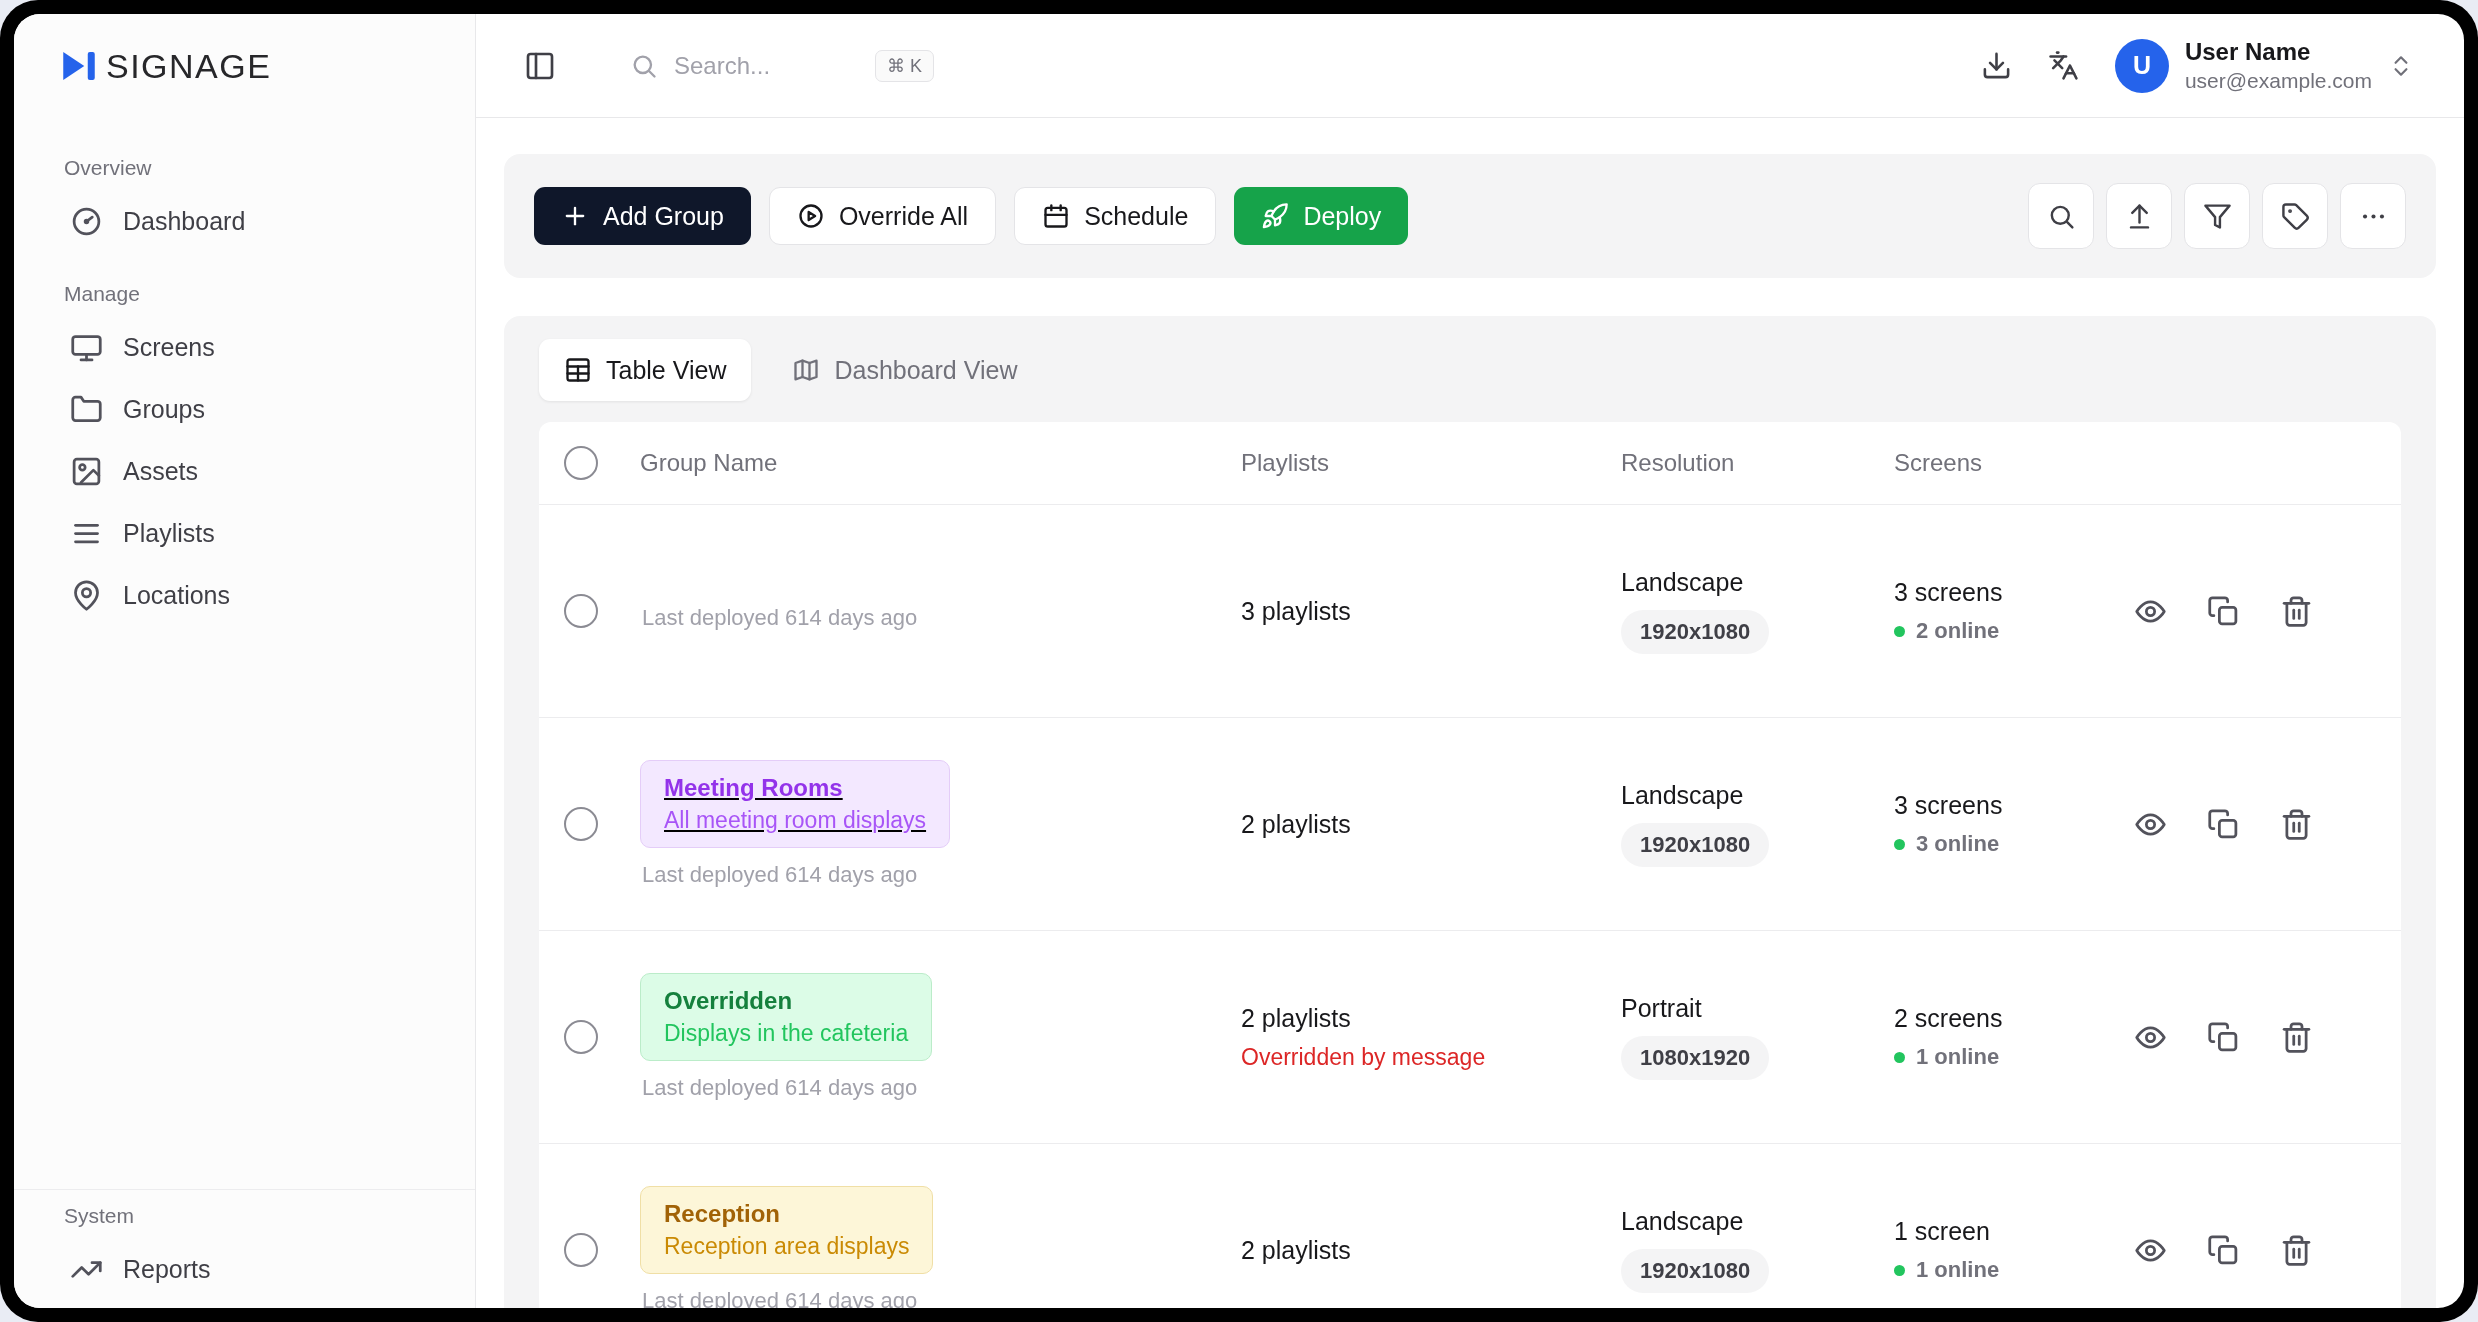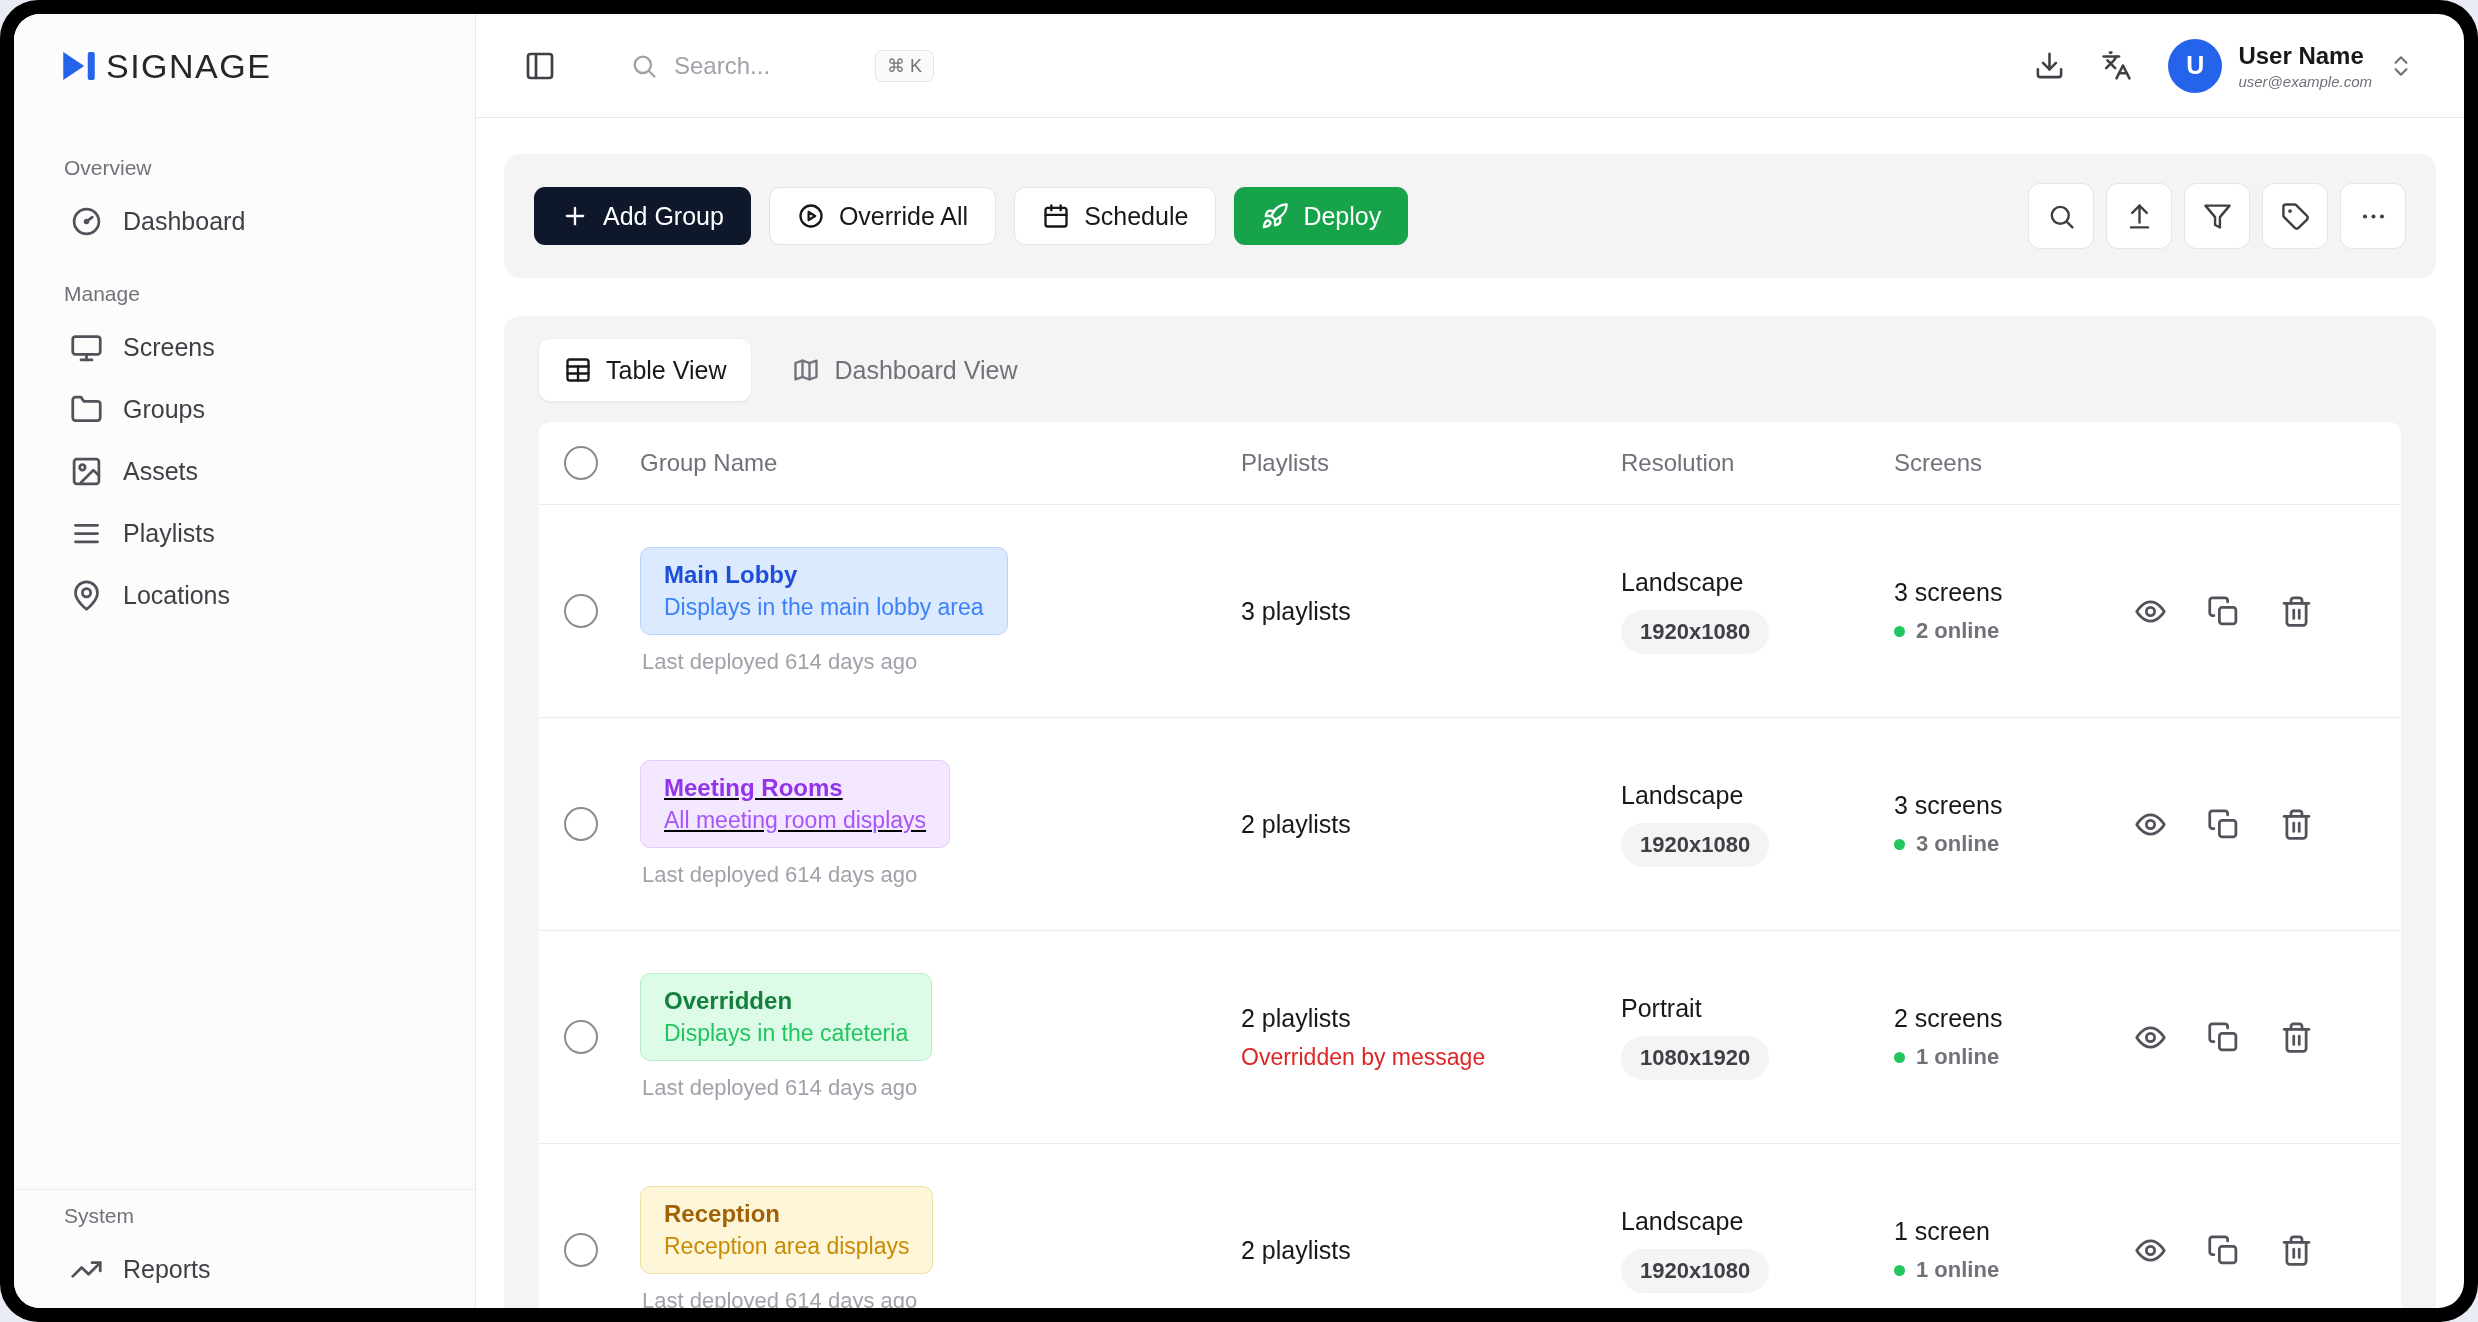--- a/index.html
+++ b/index.html
@@ -30,21 +30,21 @@
   .searchbox svg { width:28px; height:28px; }
   .searchbox input { border:none; outline:none; font-size:24px; color:#52525b; background:transparent; width:185px; font-family:inherit; }
   .searchbox input::placeholder { color:#a1a1aa; }
   .kbd { border:1px solid #e4e4e7; background:#fafafa; border-radius:7px; padding:4px 11px; font-size:18px; color:#71717a; }
   .topbar-right { margin-left:auto; display:flex; align-items:center; gap:36px; }
   .icon-plain { color:#3f3f46; display:flex; cursor:pointer; }
   .icon-plain svg { width:31px; height:31px; }
   .user-chip { display:flex; align-items:center; gap:16px; cursor:pointer; }
   .avatar { width:54px; height:54px; border-radius:50%; background:#2563eb; color:#fff; font-size:25px; font-weight:700; display:flex; align-items:center; justify-content:center; }
   .user-name { font-size:24px; font-weight:700; color:#18181b; }
-  .user-email { font-size:15px; color:#71717a; margin-top:3px;font-style:italic; }
+  .user-email { font-size:21px; color:#71717a; margin-top:3px; }
   .user-caret { color:#71717a; display:flex; }
   .user-caret svg { width:26px; height:26px; }
 
   
   .content { flex:1; display:flex; flex-direction:column; padding:36px 28px 0; min-height:0; }
   .toolbar { background:#f4f4f5; border-radius:16px; height:124px; flex:0 0 124px; display:flex; align-items:center; justify-content:space-between; padding:0 30px; }
   .toolbar-left { display:flex; gap:18px; }
   .btn { height:58px; display:flex; align-items:center; gap:14px; padding:0 27px; border-radius:11px; font-size:25px; border:none; cursor:pointer; font-family:inherit; }
   .btn svg { width:28px; height:28px; }
   .btn-primary { background:#0f172a; color:#fff; }
@@ -332,24 +332,20 @@
               <div class="cell">Resolution</div>
               <div class="cell">Screens</div>
               <div class="cell"></div>
             </div>
 
             <div class="trow">
               <div class="cell checkbox-cell">
                   <span class="checkbox"></span>
                 </div>
               <div class="cell group-cell">
-                <div class="badge badge-blue">
-                  <div class="badge-title">Main Lobby</div>
-                  <div class="badge-desc">Displays in the main lobby area</div>
-                </div>
                 <div class="deployed">Last deployed 614 days ago</div>
               </div>
               <div class="cell playlists-cell">3 playlists</div>
               <div class="cell">
                 <div class="orientation">Landscape</div>
                 <span class="res-pill">1920x1080</span>
               </div>
               <div class="cell">
                 <div class="screens-count">3 screens</div>
                 <div class="online">

